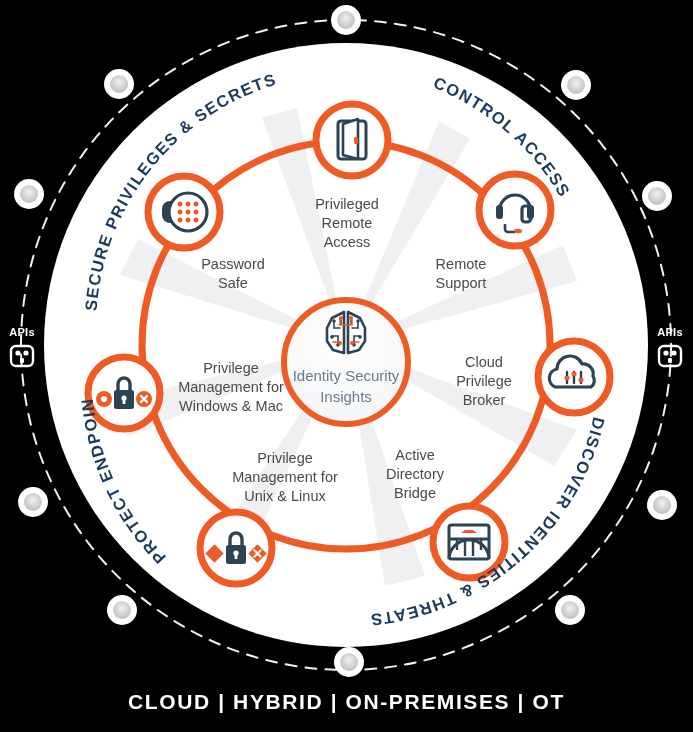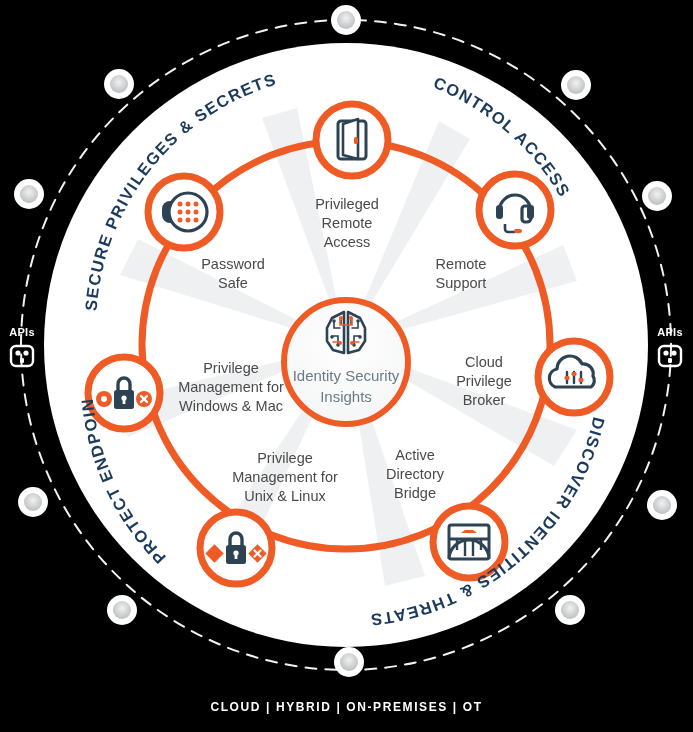--- a/index.html
+++ b/index.html
@@ -57,21 +57,21 @@
     letter-spacing: 0.3px;
   }
   .footer-text {
     position: absolute;
     left: 0;
     right: 0;
     bottom: 18px;
     text-align: center;
     color: #ffffff;
     font-family: "Liberation Sans", sans-serif;
-    font-size: 12px;
+    font-size: 21px;
     font-weight: bold;
     letter-spacing: 1.6px;
     white-space: nowrap;
   }
 </style>
 </head>
 <body>
 
 <div id="stage">
 

